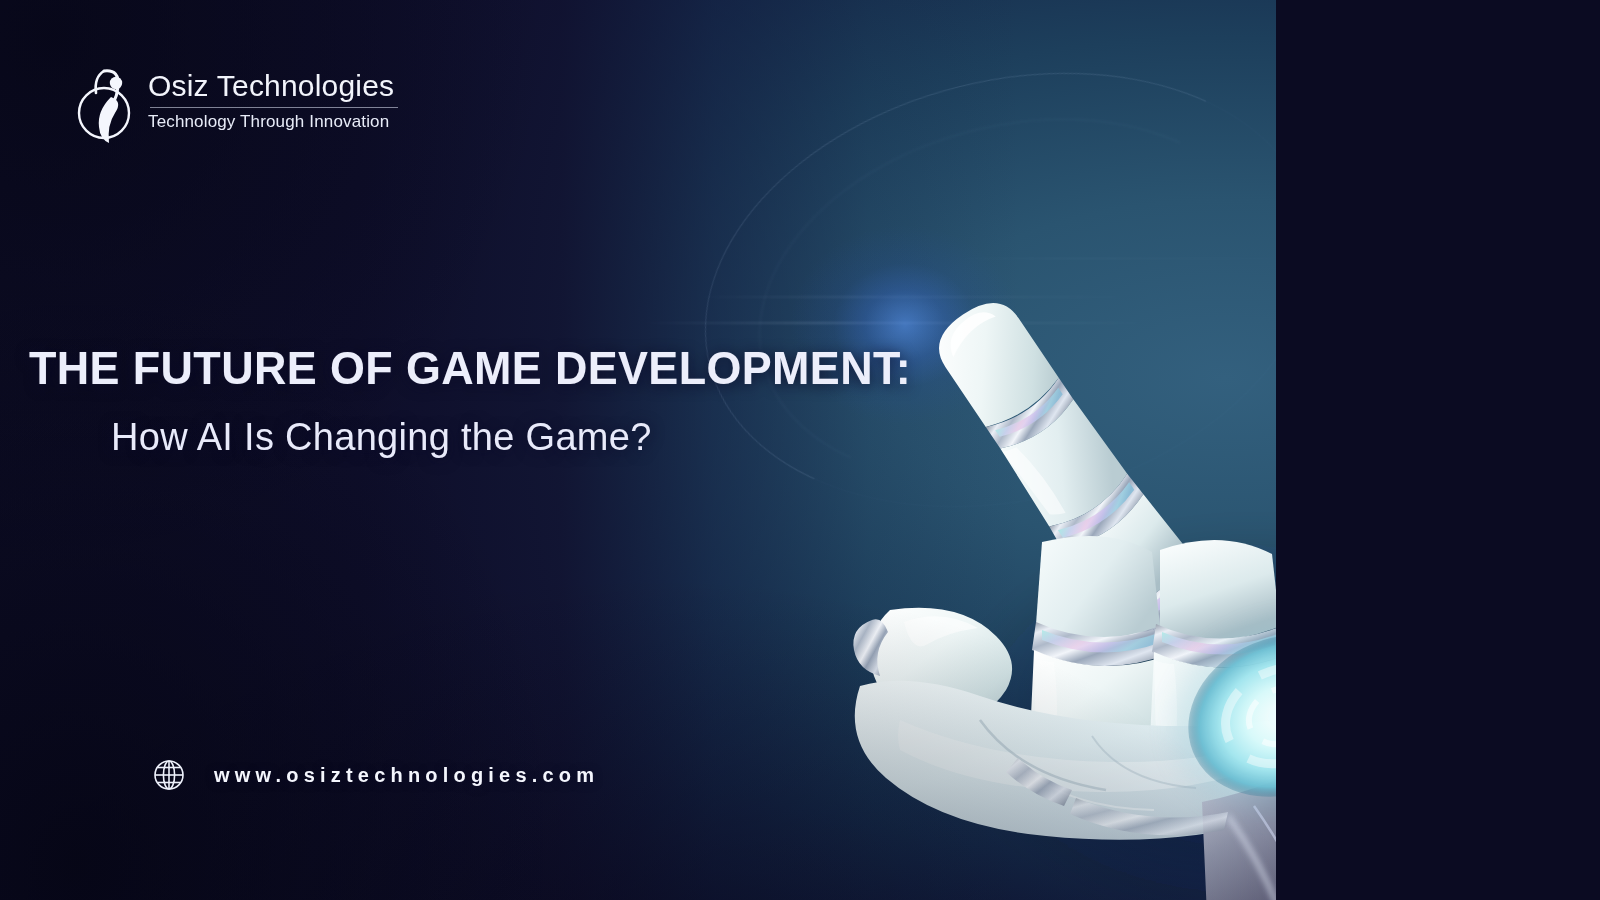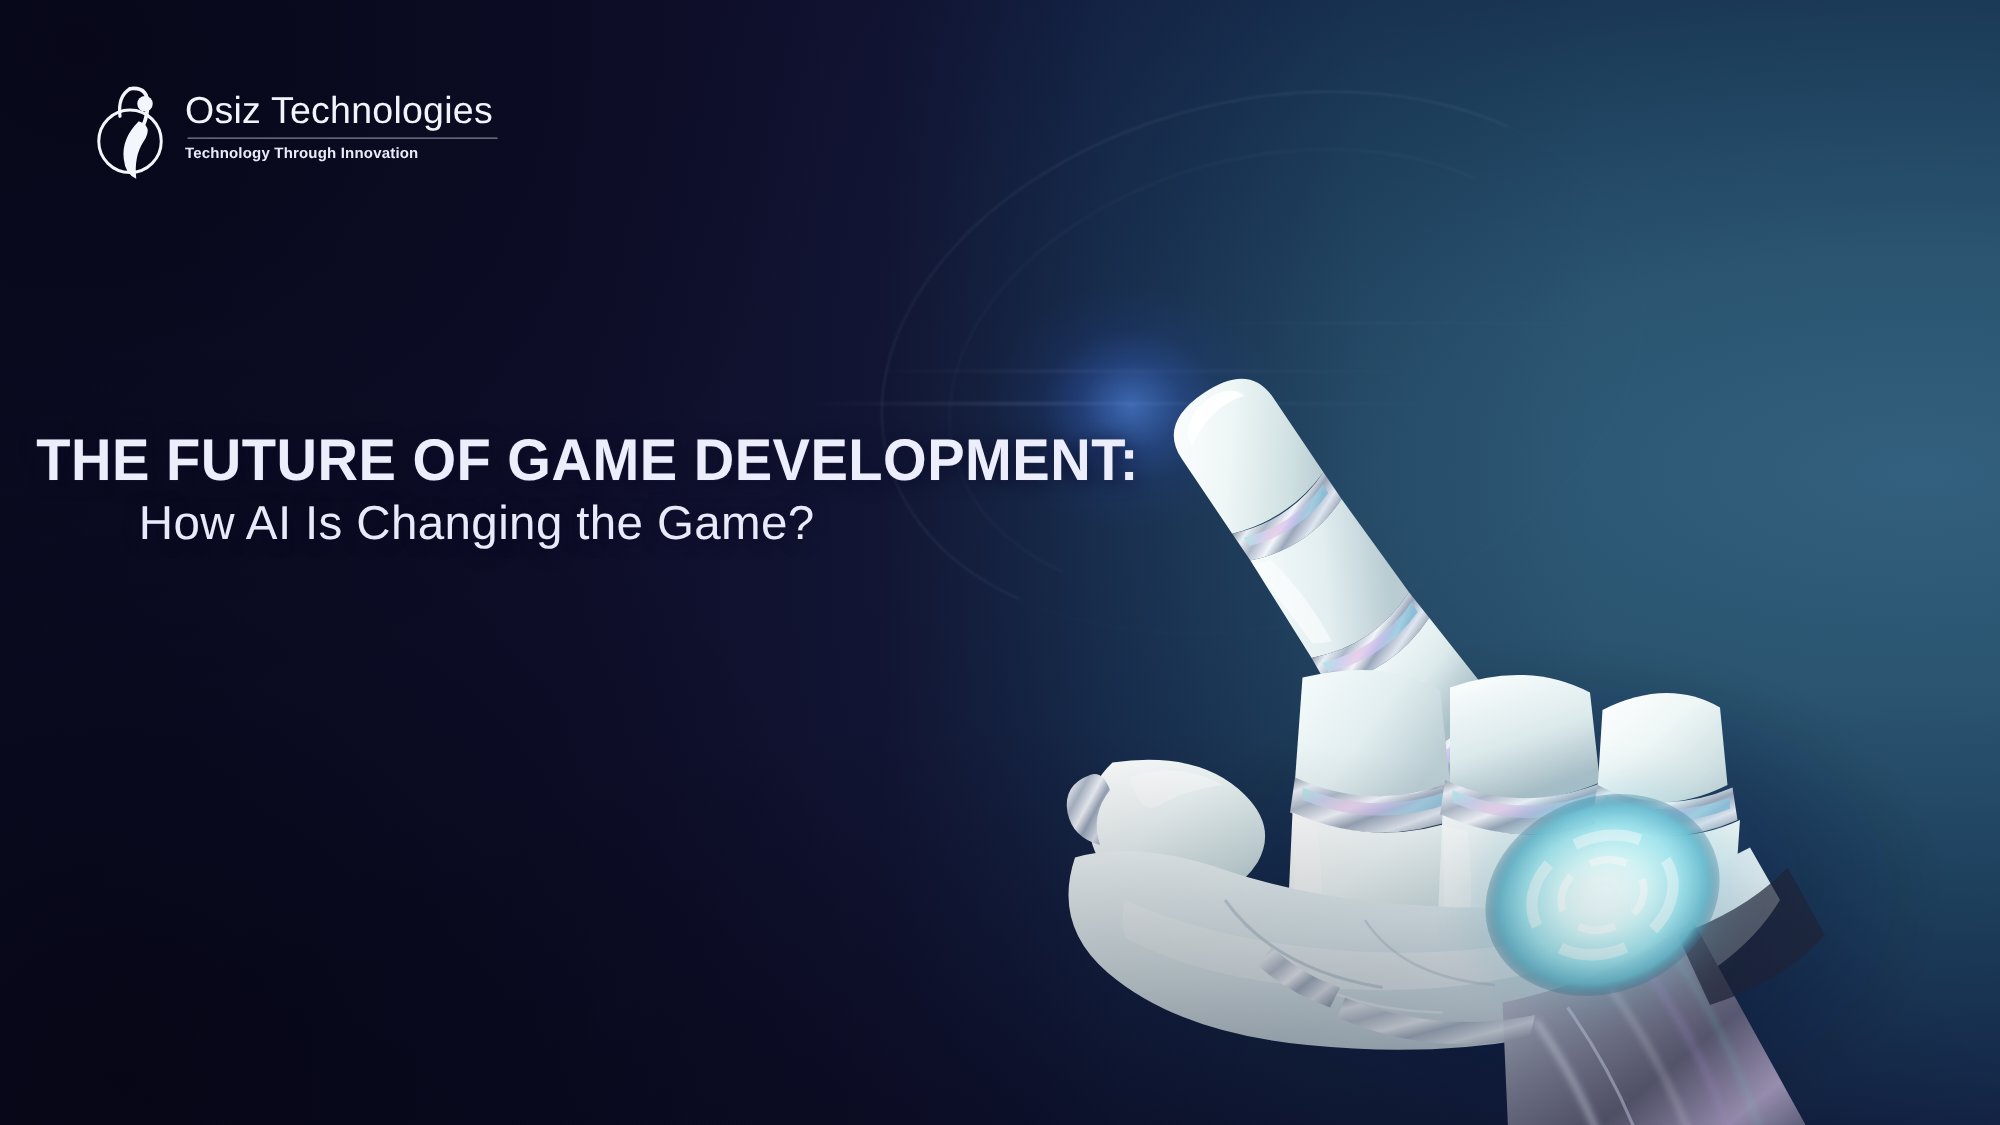--- a/index.html
+++ b/index.html
@@ -1,20 +1,20 @@
 <!DOCTYPE html>
 <html><head>
 <meta charset="utf-8">
 <style>
   * { margin:0; padding:0; box-sizing:border-box; }
   html,body { width:1600px; height:900px; overflow:hidden; background:#0b0b22; }
   body { font-family:"Liberation Sans", sans-serif; }
 
   .banner{
-    position:relative; width:1600px; height:900px; overflow:hidden;
+    position:relative; width:1276px; height:900px; overflow:hidden;
     background:
       radial-gradient(120% 90% at 96% 42%, #33607e 0%, #2a5470 22%, #1d3f5c 42%, #15294a 60%, #101034 78%, #0d0d28 100%);
   }
   
   .bg-left-dark{
     position:absolute; inset:0;
     background:linear-gradient(90deg, #0d0d26 0%, #0e0e2a 28%, rgba(16,16,46,0.88) 44%,
       rgba(18,28,62,0.55) 56%, rgba(20,40,70,0.18) 68%, rgba(0,0,0,0) 80%);
     pointer-events:none;
   }
@@ -63,34 +63,34 @@
   .logo-mark{ width:62px; height:88px; flex:0 0 auto; }
   .logo-text{ display:flex; flex-direction:column; }
   .logo-name{
     font-family:"Liberation Sans", sans-serif;
     font-size:30px; font-weight:400; letter-spacing:.2px; color:#f2f4fb;
     line-height:1.05; white-space:nowrap;
   }
   .logo-rule{ height:1px; background:rgba(225,232,248,0.55); margin:6px 0 4px 2px; width:248px; }
   .logo-tag{
     font-family:"Liberation Sans", sans-serif;
-    font-size:12px; font-weight:700; color:#e8ecf8; letter-spacing:.15px; white-space:nowrap;
+    font-size:17px; font-weight:400; color:#e8ecf8; letter-spacing:.15px; white-space:nowrap;
   }
 
   
   .headline{ position:absolute; left:29px; top:344px; width:840px; }
   .title{
     font-family:"Liberation Sans Narrow","Liberation Sans", sans-serif;
     font-size:47px; font-weight:700; letter-spacing:.4px;
     color:#eceefb; line-height:1.0; white-space:nowrap;
     transform:scaleX(0.955); transform-origin:left center;
     text-shadow:0 2px 14px rgba(10,10,40,0.85), 0 0 2px rgba(255,255,255,0.10);
   }
   .subtitle{
-    margin-top:8px; margin-left:82px;
+    margin-top:26px; margin-left:82px;
     font-family:"Liberation Sans", sans-serif;
     font-size:38px; font-weight:400; letter-spacing:.3px;
     color:#e8eafa; line-height:1.1; white-space:nowrap;
     text-shadow:0 2px 14px rgba(10,10,40,0.8);
   }
 
   
   .footer{ position:absolute; left:150px; top:756px; display:flex; align-items:center; gap:26px; }
   .globe{ width:38px; height:38px; flex:0 0 auto; }
   .url{
@@ -305,14 +305,29 @@
       <span class="logo-rule"></span>
       <span class="logo-tag">Technology Through Innovation</span>
     </span>
   </div>
 
   <div class="headline">
     <div class="title">THE FUTURE OF GAME DEVELOPMENT:</div>
     <div class="subtitle">How AI Is Changing the Game?</div>
   </div>
 
+  <div class="footer">
+    <span class="globe">
+      <svg viewBox="0 0 38 38" width="38" height="38">
+        <g fill="none" stroke="#eef1fb" stroke-width="1.6">
+          <circle cx="19" cy="19" r="14"></circle>
+          <ellipse cx="19" cy="19" rx="5.6" ry="14"></ellipse>
+          <line x1="19" y1="5" x2="19" y2="33"></line>
+          <line x1="5" y1="19" x2="33" y2="19"></line>
+          <path d="M7.6 11.5 h22.8"></path>
+          <path d="M7.6 26.5 h22.8"></path>
+        </g>
+      </svg>
+    </span>
+    <span class="url">www.osiztechnologies.com</span>
+  </div>
 
 </div>
 
 </body></html>

